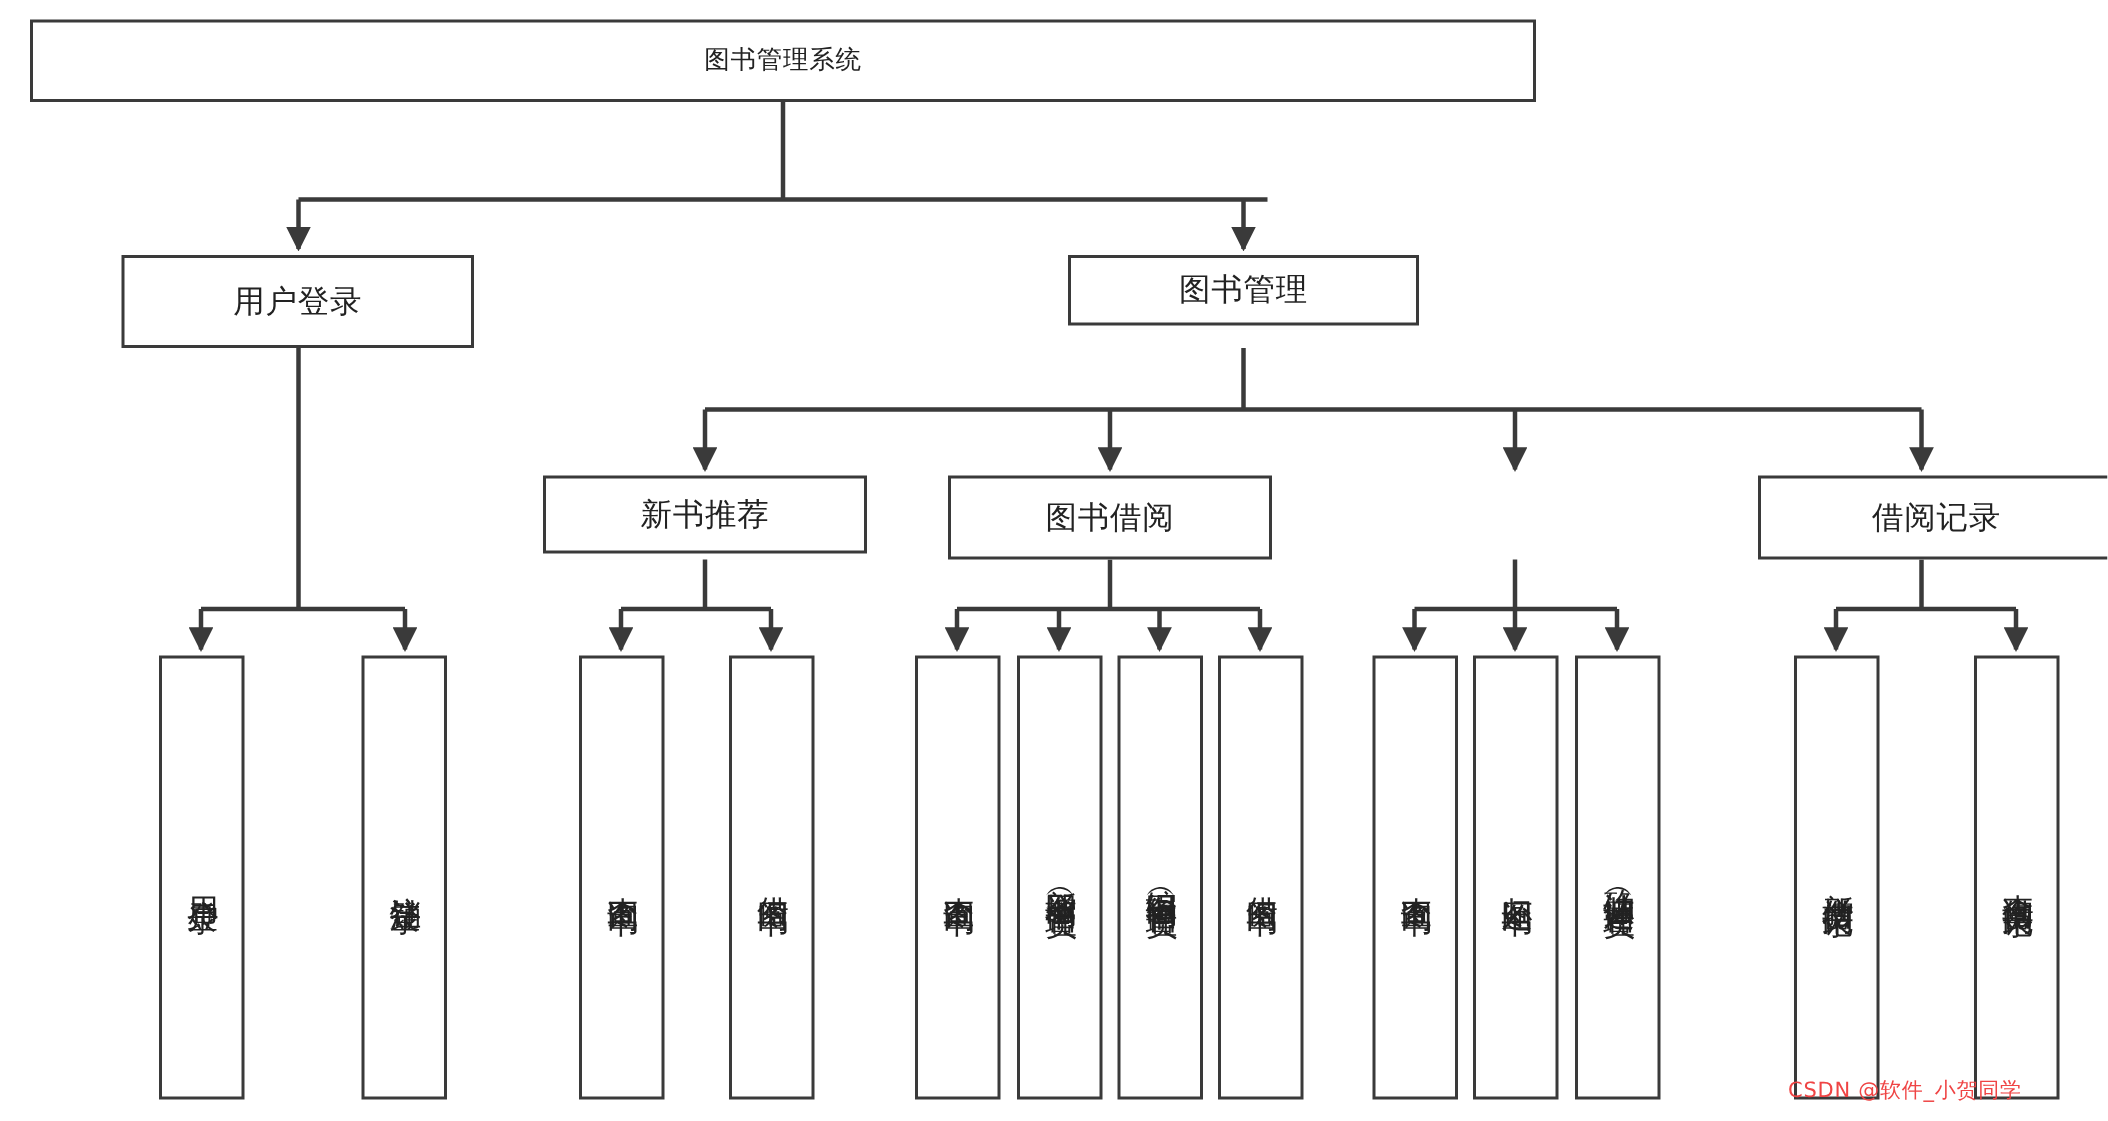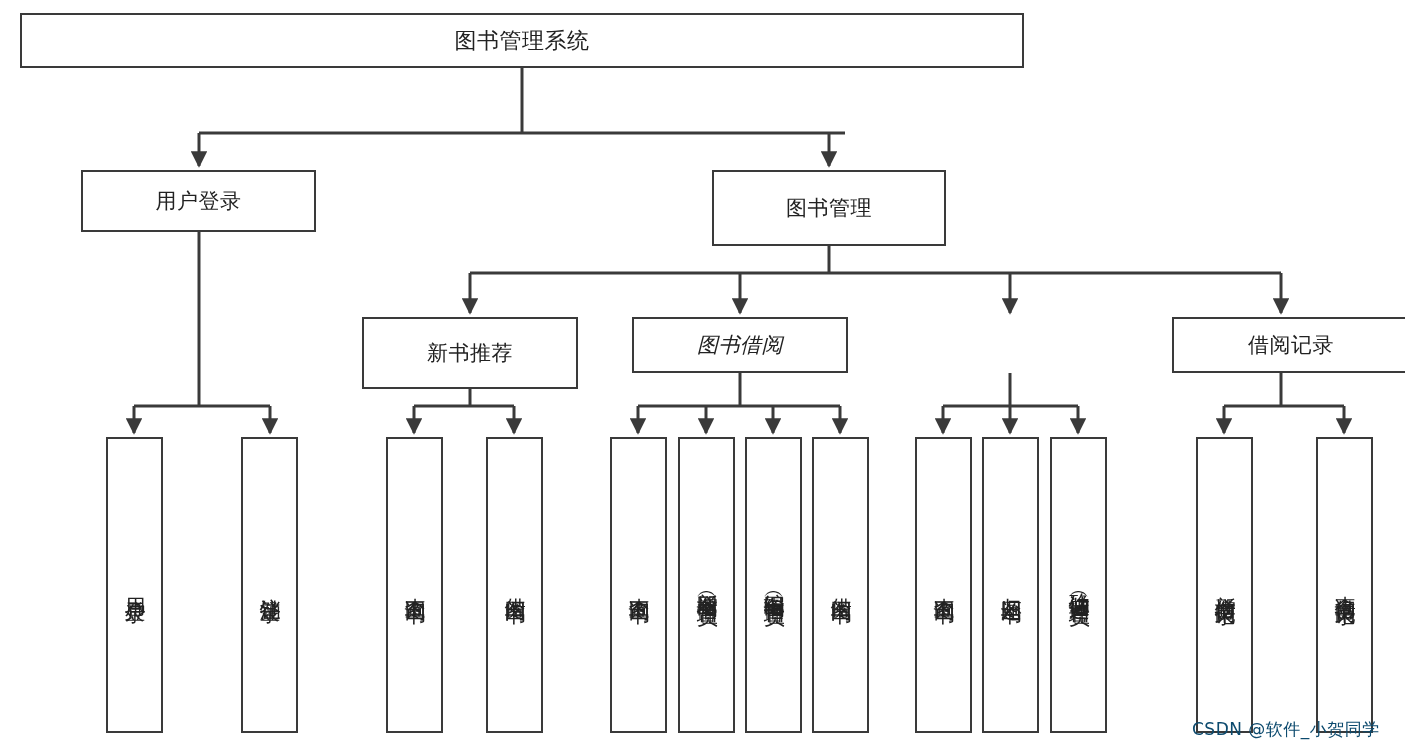--- a/index.html
+++ b/index.html
@@ -35,39 +35,39 @@
     justify-content: center;
     z-index: 2;
   }
   .node .label {
     color: #222222;
     text-align: center;
     line-height: 1.18;
     letter-spacing: 0.5px;
     white-space: nowrap;
   }
-  .node.root .label { font-size: 22px; }
+  .node.root .label { font-size: 17px; }
   .node.lvl2 .label { font-size: 21px; }
   .node.lvl3 .label { font-size: 21px; }
   .node.leaf {
     align-items: center;
     justify-content: center;
   }
   .node.leaf .label {
     writing-mode: vertical-rl;
     text-orientation: upright;
     font-size: 21px;
     line-height: 1.32;
     letter-spacing: 2px;
     max-height: 280px;
   }
   .watermark {
     position: absolute;
-    color: #0c4a6e;
-    font-size: 17px;
+    color: #ef4444;
+    font-size: 14px;
     letter-spacing: 0.5px;
     z-index: 5;
     white-space: nowrap;
     user-select: none;
   }
 </style>
 </head>
 <body>
 
 <div id="canvas">
@@ -122,28 +122,28 @@
     </g>
   </svg>
 
   <div class="node root" style="left: 20px; top: 13px; width: 1004px; height: 55px;">
     <span class="label">图书管理系统</span>
   </div>
 
   <div class="node lvl2" style="left: 81px; top: 170px; width: 235px; height: 62px;">
     <span class="label">用户登录</span>
   </div>
-  <div class="node lvl2" style="left: 712px; top: 170px; width: 234px; height: 76px;">
+  <div class="node lvl2" style="left: 712px; top: 170px; width: 234px; height: 47px;">
     <span class="label">图书管理</span>
   </div>
 
-  <div class="node lvl3" style="left: 362px; top: 317px; width: 216px; height: 72px;">
+  <div class="node lvl3" style="left: 362px; top: 317px; width: 216px; height: 52px;">
     <span class="label">新书推荐</span>
   </div>
-  <div class="node lvl3" style="left: 632px; top: 317px; width: 216px; height: 56px; font-style: italic;">
+  <div class="node lvl3" style="left: 632px; top: 317px; width: 216px; height: 56px;">
     <span class="label">图书借阅</span>
   </div>
   <div class="node lvl3" style="left: 1172px; top: 317px; width: 238px; height: 56px;">
     <span class="label">借阅记录</span>
   </div>
 
   <div class="node leaf" style="left: 106px; top: 437px; width: 57px; height: 296px;">
     <span class="label">用户登录</span>
   </div>
   <div class="node leaf" style="left: 241px; top: 437px; width: 57px; height: 296px;">

